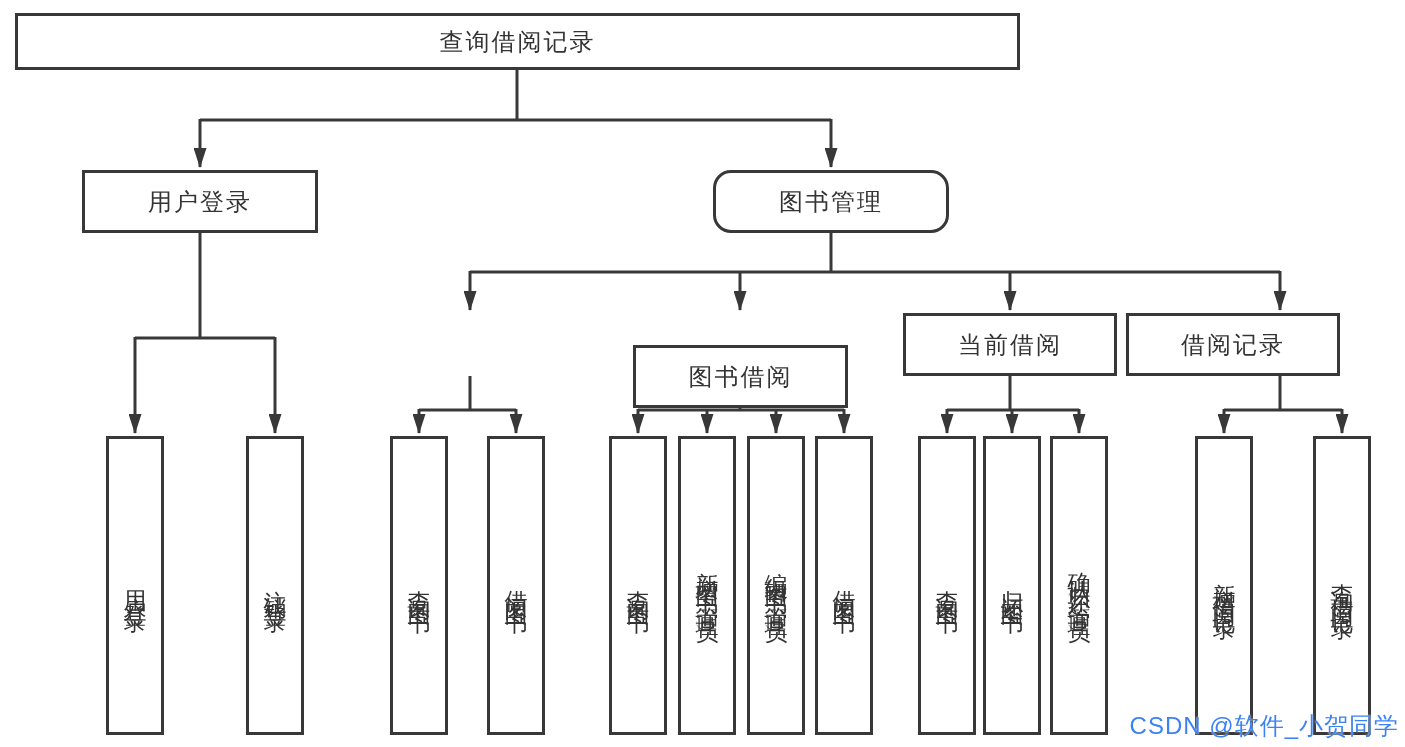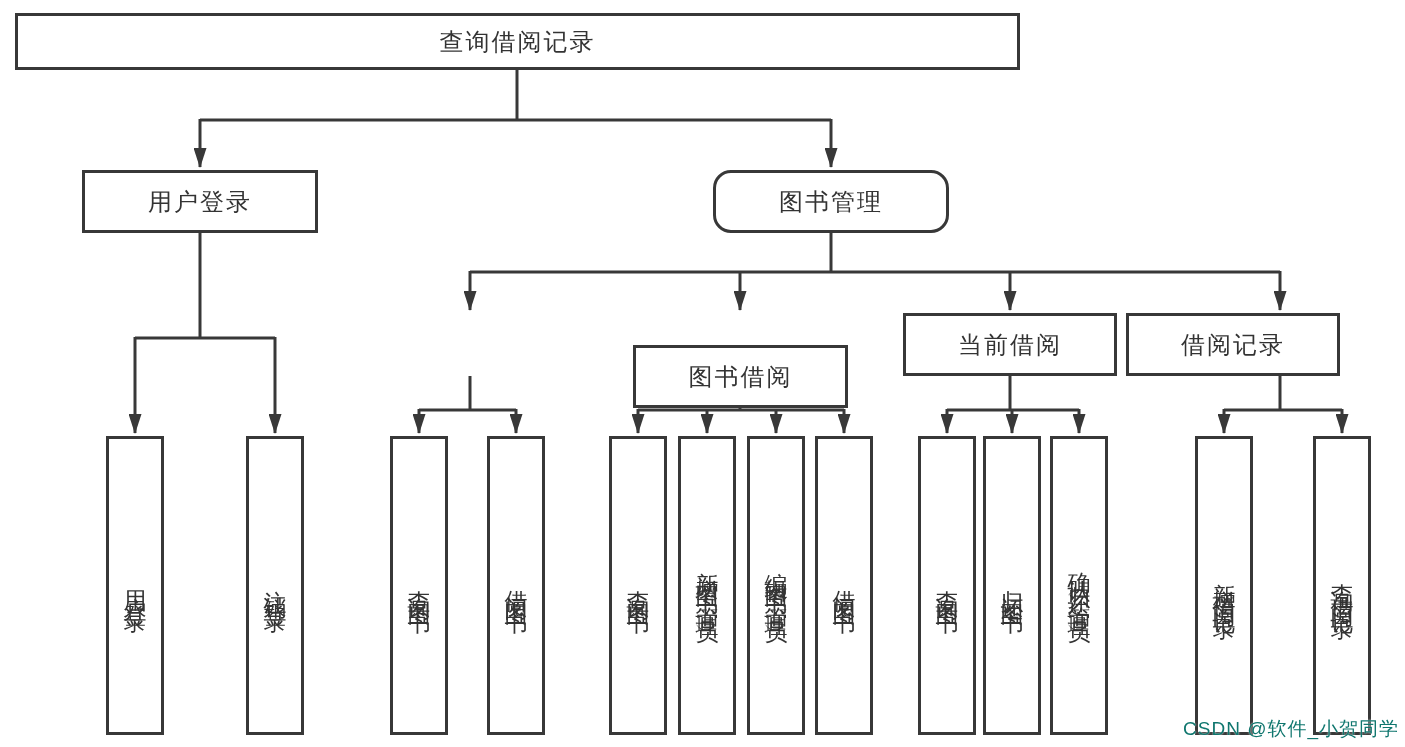--- a/index.html
+++ b/index.html
@@ -67,22 +67,22 @@
   .lf-8  { left: 815px; }
   .lf-9  { left: 918px; }
   .lf-10 { left: 983px; }
   .lf-11 { left: 1050px; }
   .lf-12 { left: 1195px; }
   .lf-13 { left: 1313px; }
   #watermark {
     position: absolute;
     right: 6px;
     bottom: 5px;
-    font-size: 19px;
-    color: #0f766e;
+    font-size: 24px;
+    color: #3b82f6;
     text-shadow: 0 0 2px #ffffff;
     letter-spacing: 1px;
     white-space: nowrap;
   }
 </style>
 </head>
 <body>
 
 <div id="canvas">
 

